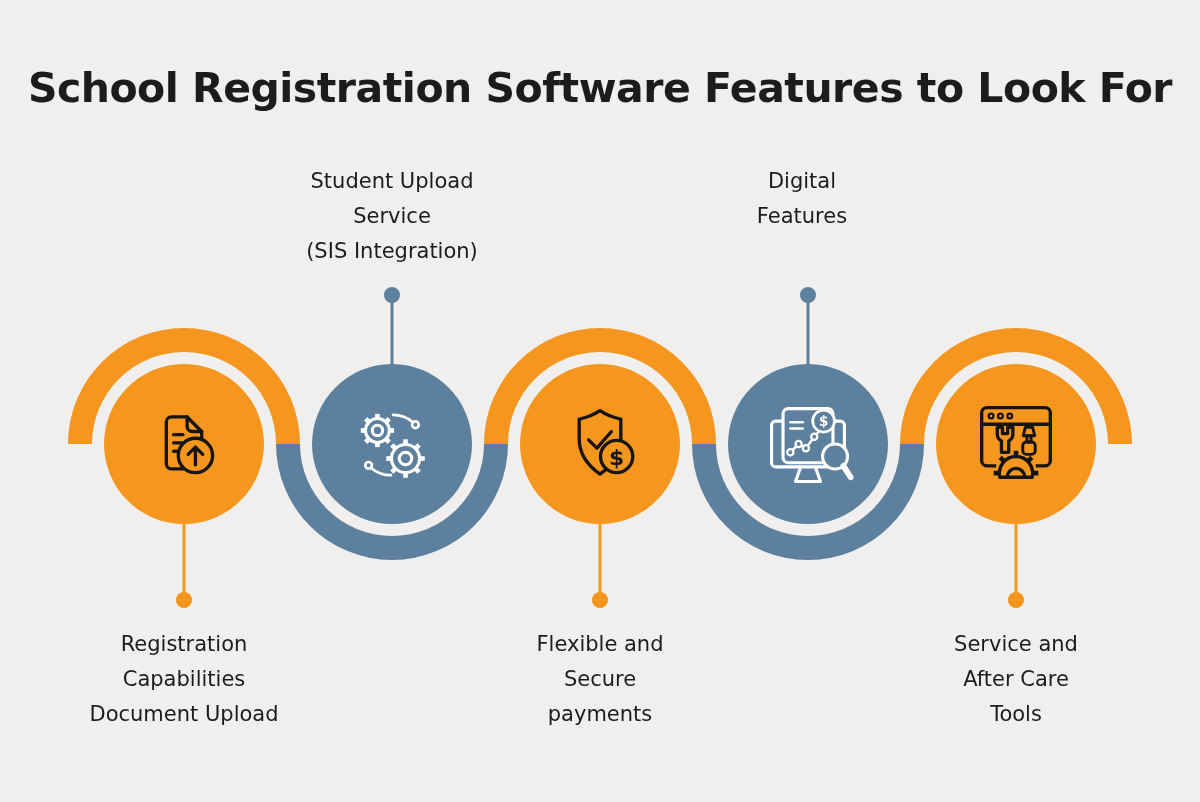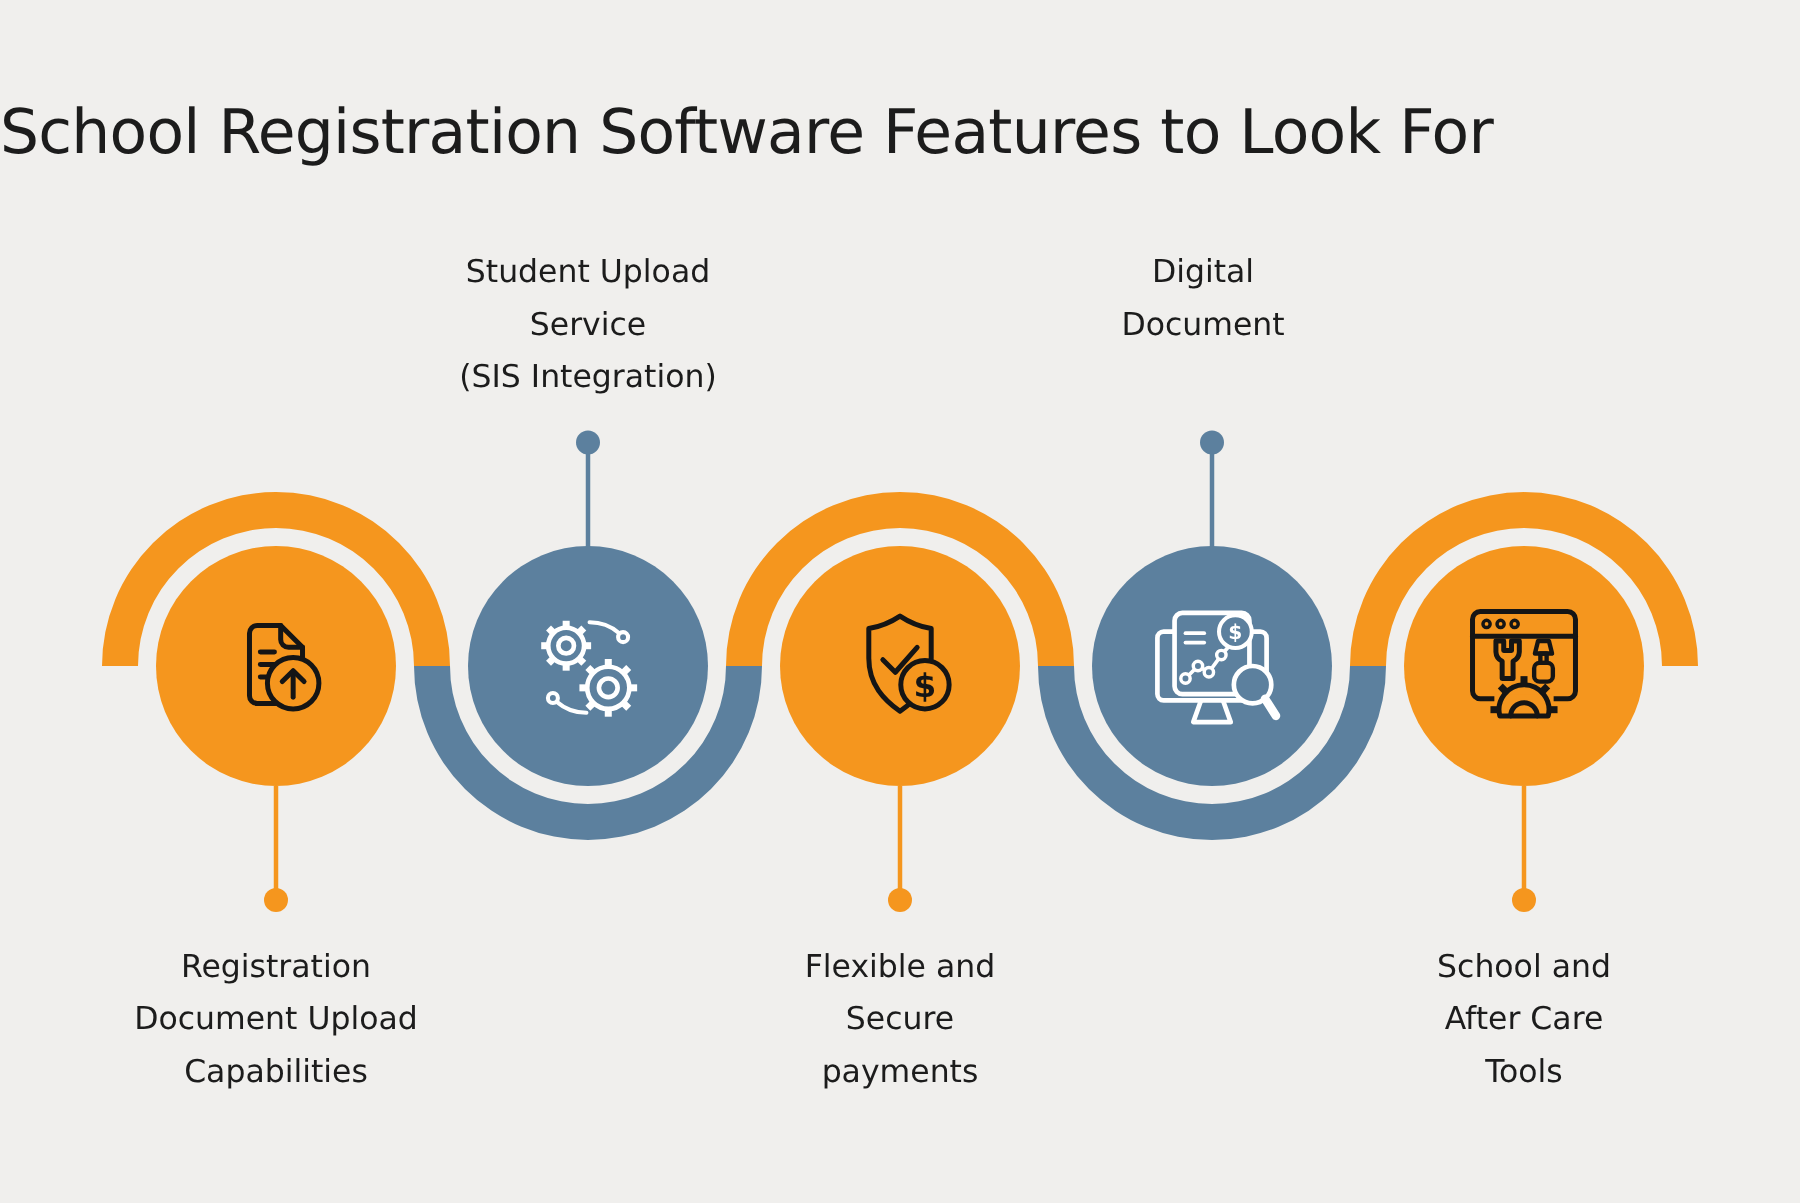--- a/index.html
+++ b/index.html
@@ -3,21 +3,21 @@
 <meta charset="utf-8">
 <style>
   html,body{margin:0;padding:0;background:#F0EFED;}
   .canvas{
     position:relative;width:1200px;height:802px;overflow:hidden;
     background:var(--background,#F0EFED);
     font-family:"DejaVu Sans","Liberation Sans",sans-serif;
   }
   .title{
     position:absolute;top:64px;left:0;right:0;margin:0;
-    text-align:left;font-size:41px;font-weight:400;letter-spacing:-.5px;
+    text-align:center;font-size:41px;font-weight:700;letter-spacing:-.5px;
     color:var(--text,#1C1C1C);
   }
   .wave{position:absolute;left:0;top:0;z-index:1;}
   .icon{position:absolute;z-index:3;width:104px;height:104px;}
   .label{
     position:absolute;z-index:2;width:340px;text-align:center;
     font-size:21px;line-height:35px;color:var(--text,#1C1C1C);
   }
   .label span{display:block;}
   .label.above{top:164px;}
@@ -139,36 +139,36 @@
       <line x1="35" y1="78" x2="28.5" y2="78"></line>
       <line x1="39.4" y1="67.4" x2="34.8" y2="62.8"></line>
       <line x1="50" y1="63" x2="50" y2="56.5"></line>
       <line x1="60.6" y1="67.4" x2="65.2" y2="62.8"></line>
       <line x1="65" y1="78" x2="71.5" y2="78"></line>
     </g>
   </svg>
 
   <div class="label below" style="left:14px;">
     <span>Registration</span>
+    <span>Capabilities</span>
     <span>Document Upload</span>
-    <span>Capabilities</span>
   </div>
   <div class="label above" style="left:222px;">
     <span>Student Upload</span>
     <span>Service</span>
     <span>(SIS Integration)</span>
   </div>
   <div class="label below" style="left:430px;">
     <span>Flexible and</span>
     <span>Secure</span>
     <span>payments</span>
   </div>
   <div class="label above" style="left:632px;">
     <span>Digital</span>
-    <span>Document</span>
+    <span>Features</span>
   </div>
   <div class="label below" style="left:846px;">
-    <span>School and</span>
+    <span>Service and</span>
     <span>After Care</span>
     <span>Tools</span>
   </div>
 
 </div>
 
 </body></html>

